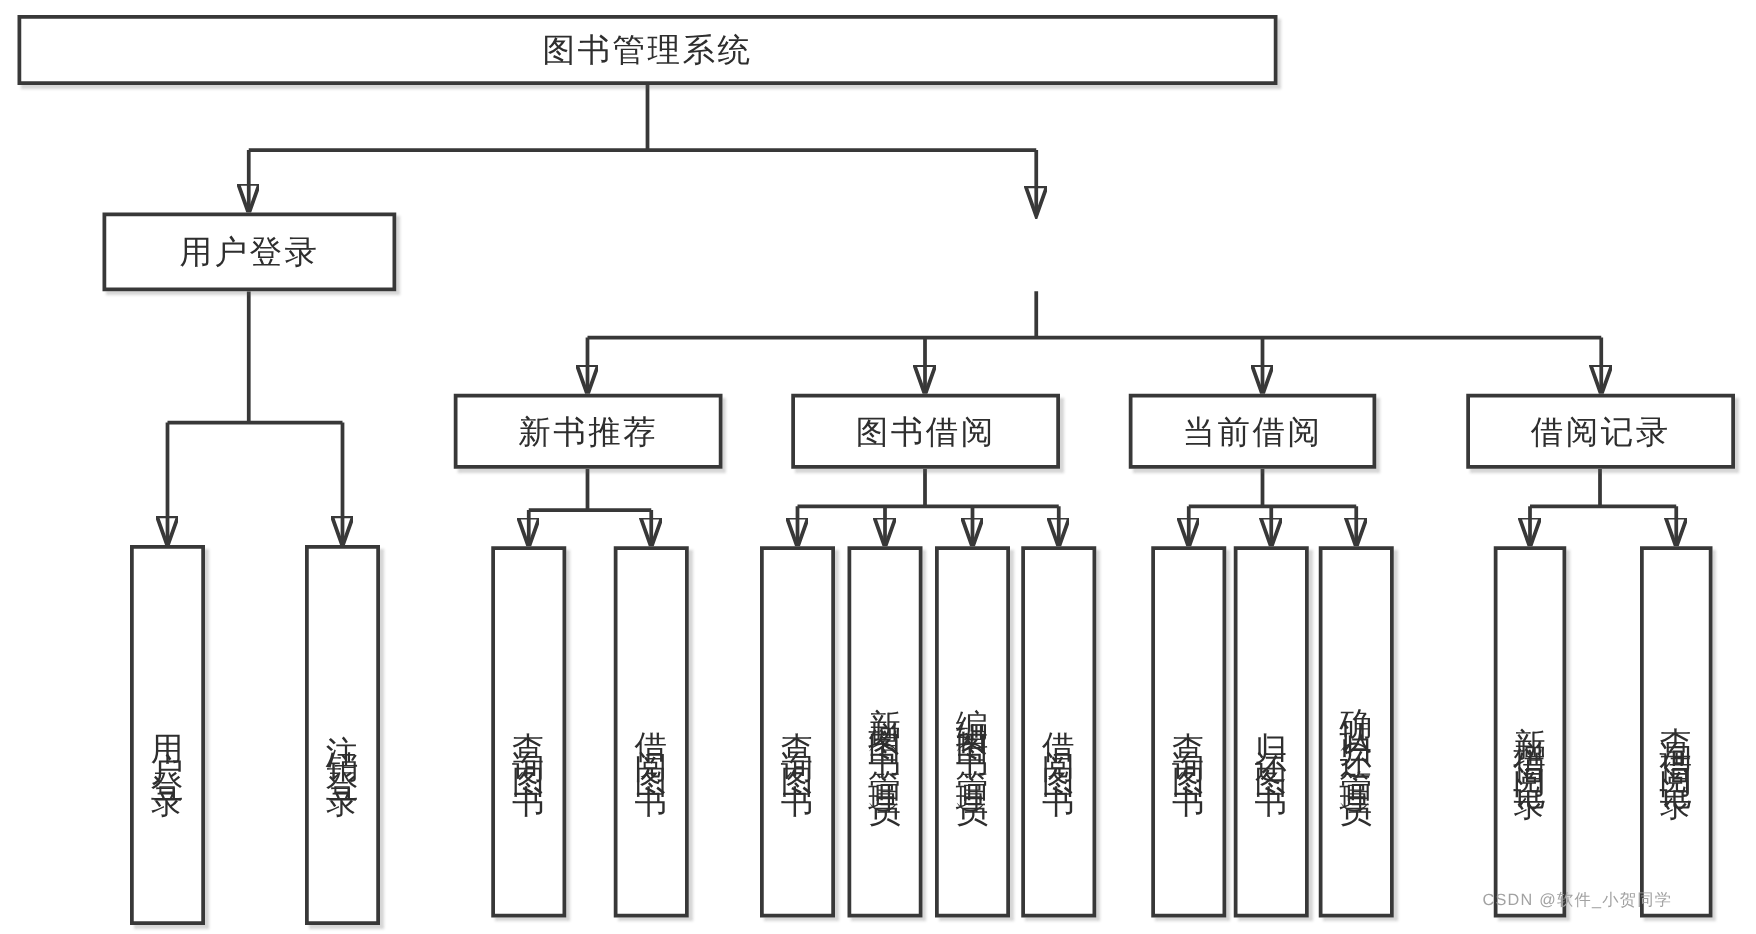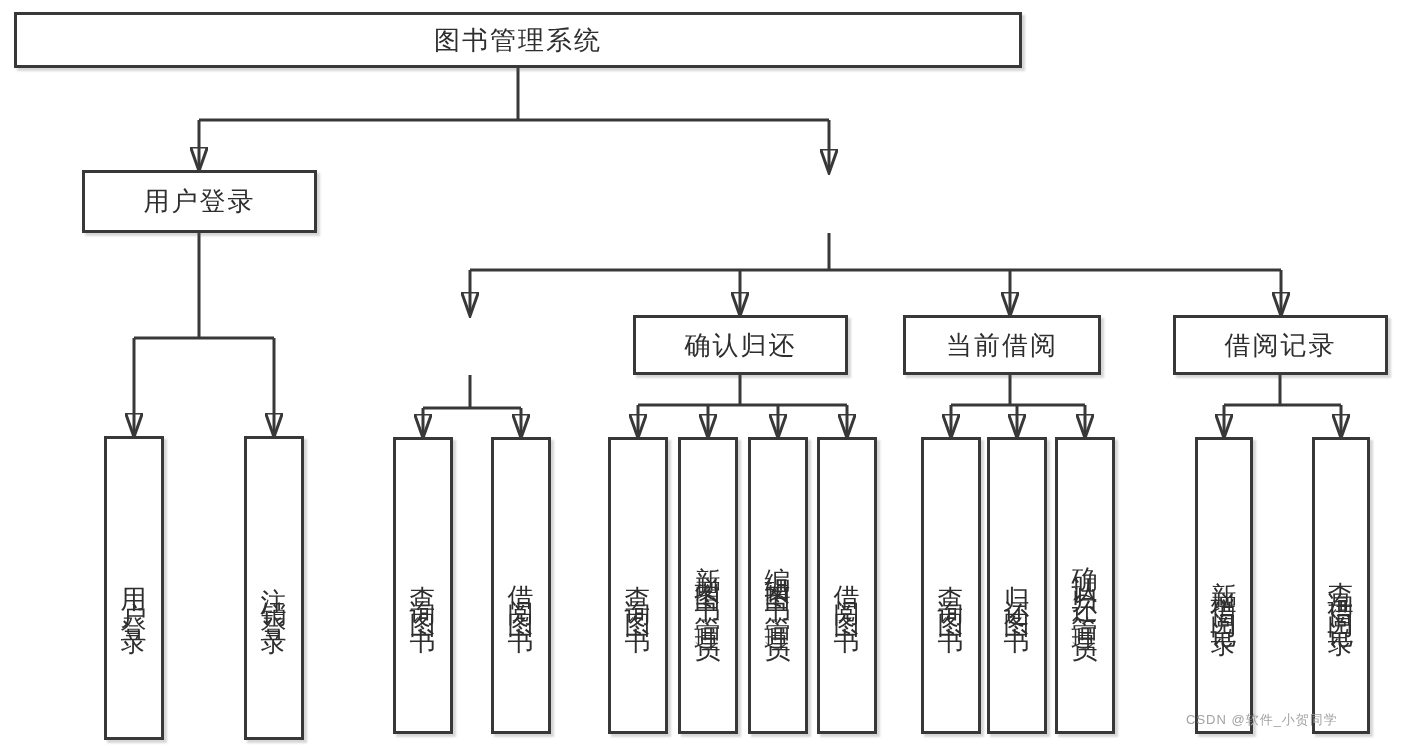--- a/index.html
+++ b/index.html
@@ -120,22 +120,25 @@
   </svg>
 
   <div class="node" style="left:14px; top:12px; width:1008px; height:56px;">
     <span>图书管理系统</span>
   </div>
 
   <div class="node" style="left:82px; top:170px; width:235px; height:63px;">
     <span>用户登录</span>
   </div>
 
+  <div class="node" style="left:363px; top:315px; width:215px; height:60px;">
+    <span>新书推荐</span>
+  </div>
   <div class="node" style="left:633px; top:315px; width:215px; height:60px;">
-    <span>确认归还</span>
+    <span>图书借阅</span>
   </div>
   <div class="node" style="left:903px; top:315px; width:198px; height:60px;">
     <span>当前借阅</span>
   </div>
   <div class="node" style="left:1173px; top:315px; width:215px; height:60px;">
     <span>借阅记录</span>
   </div>
 
   <div class="vnode" style="left:104px; top:436px; width:60px; height:304px;">
     <span class="vlabel wide">用户登录</span>

